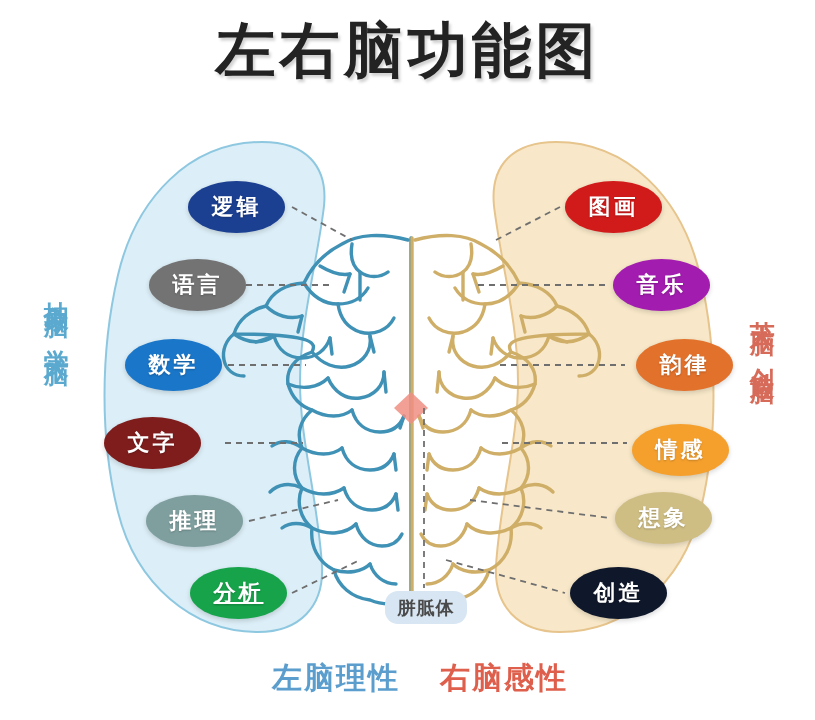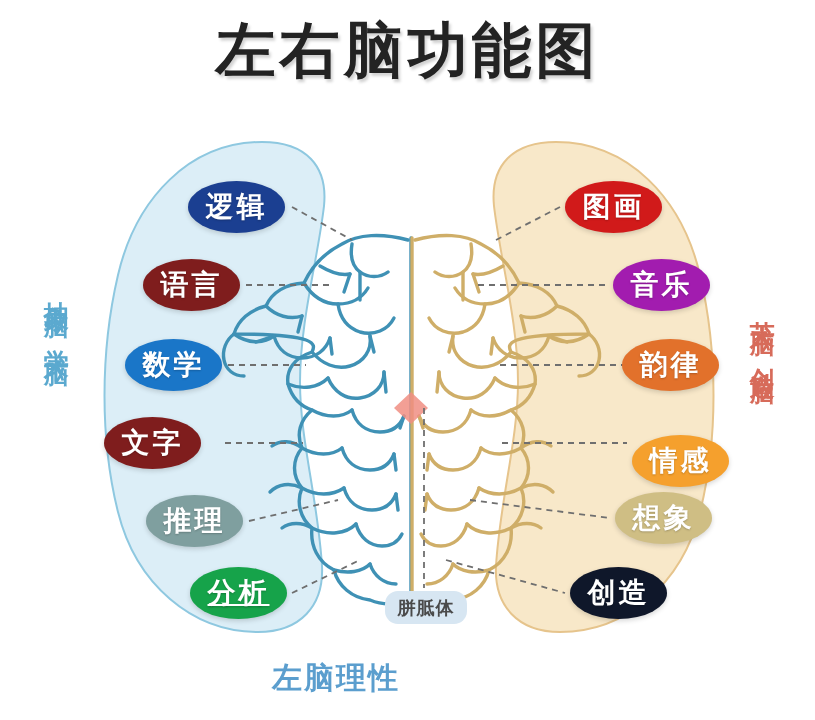--- a/index.html
+++ b/index.html
@@ -45,21 +45,21 @@
 
   
   .pill {
     position: absolute;
     display: flex;
     align-items: center;
     justify-content: center;
     border-radius: 50%;
     color: #ffffff;
     font-weight: bold;
-    font-size: 28px;
+    font-size: 22px;
     letter-spacing: 3px;
     white-space: nowrap;
     text-shadow: 0 1px 2px rgba(0,0,0,0.22);
     box-shadow: 0 2px 5px rgba(0,0,0,0.16);
     box-sizing: border-box;
   }
 
   
   .side-caption {
     position: absolute;
@@ -252,21 +252,21 @@
         <line x1="470" y1="500" x2="610" y2="518"></line>
         <line x1="446" y1="560" x2="565" y2="593"></line>
         <line x1="424" y1="408" x2="424" y2="588"></line>
       </g>
   </svg>
 
   <div id="left-pills">
       <div class="pill" style="left: 188px; top: 181px; width: 97px; height: 52px; background: rgb(27, 63, 145);">
         <span>逻辑</span>
       </div>
-      <div class="pill" style="left: 143px; top: 259px; width: 97px; height: 52px; background: #7f1d1d;">
+      <div class="pill" style="left: 149px; top: 259px; width: 97px; height: 52px; background: #737373;">
         <span>语言</span>
       </div>
       <div class="pill" style="left: 125px; top: 339px; width: 97px; height: 52px; background: rgb(26, 118, 200);">
         <span>数学</span>
       </div>
       <div class="pill" style="left: 104px; top: 417px; width: 97px; height: 52px; background: #7f1d1d;">
         <span>文字</span>
       </div>
       <div class="pill" style="left: 146px; top: 495px; width: 97px; height: 52px; background: rgb(127, 159, 159);">
         <span>推理</span>
@@ -276,36 +276,37 @@
       </div>
     </div>
 
   <div id="right-pills">
       <div class="pill" style="left: 565px; top: 181px; width: 97px; height: 52px; background: rgb(209, 26, 26);">
         <span>图画</span>
       </div>
       <div class="pill" style="left: 613px; top: 259px; width: 97px; height: 52px; background: #a21caf;">
         <span>音乐</span>
       </div>
-      <div class="pill" style="left: 622px; top: 339px; width: 97px; height: 52px; background: rgb(226, 113, 43);">
+      <div class="pill" style="left: 636px; top: 339px; width: 97px; height: 52px; background: rgb(226, 113, 43);">
         <span>韵律</span>
       </div>
-      <div class="pill" style="left: 632px; top: 435px; width: 97px; height: 52px; background: rgb(245, 160, 45);">
+      <div class="pill" style="left: 632px; top: 424px; width: 97px; height: 52px; background: rgb(245, 160, 45);">
         <span>情感</span>
       </div>
       <div class="pill" style="left: 615px; top: 492px; width: 97px; height: 52px; background: rgb(207, 190, 132); align-items: center;">
         <span>想象</span>
       </div>
       <div class="pill" style="left: 570px; top: 567px; width: 97px; height: 52px; background: #0f172a;">
         <span>创造</span>
       </div>
     </div>
 
   <div class="side-caption side-left" style="left:42px; top:282px;">抽象脑·学术脑</div>
 
   <div class="side-caption side-right" style="left:748px; top:300px;">艺术脑·创造脑</div>
 
   <div class="cc-badge" style="left:385px; top:591px; width:82px; height:33px;">胼胝体</div>
 
   <div class="bottom-caption bc-left" style="left:272px; top:658px;">左脑理性</div>
 
+  <div class="bottom-caption bc-right" style="left:440px; top:658px;">右脑感性</div>
 
 </div>
 
 </body></html>

